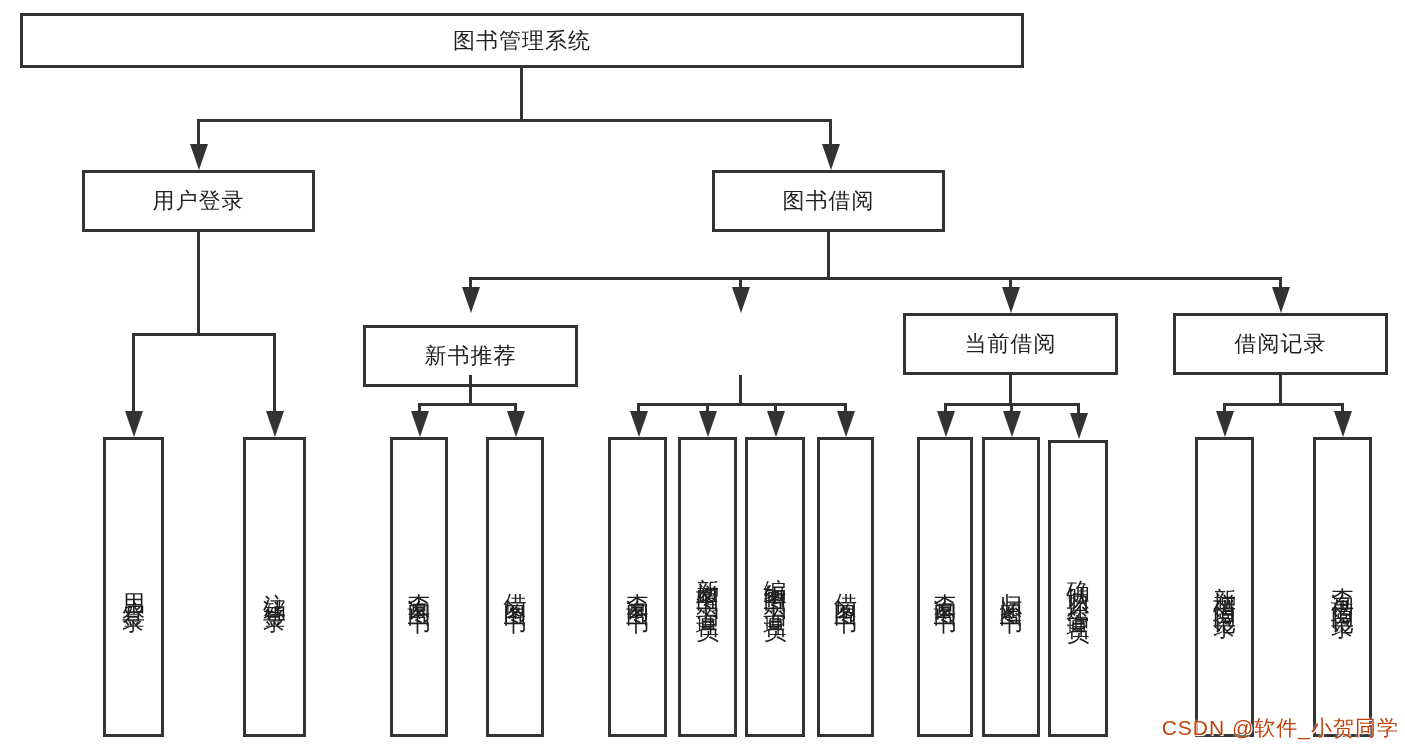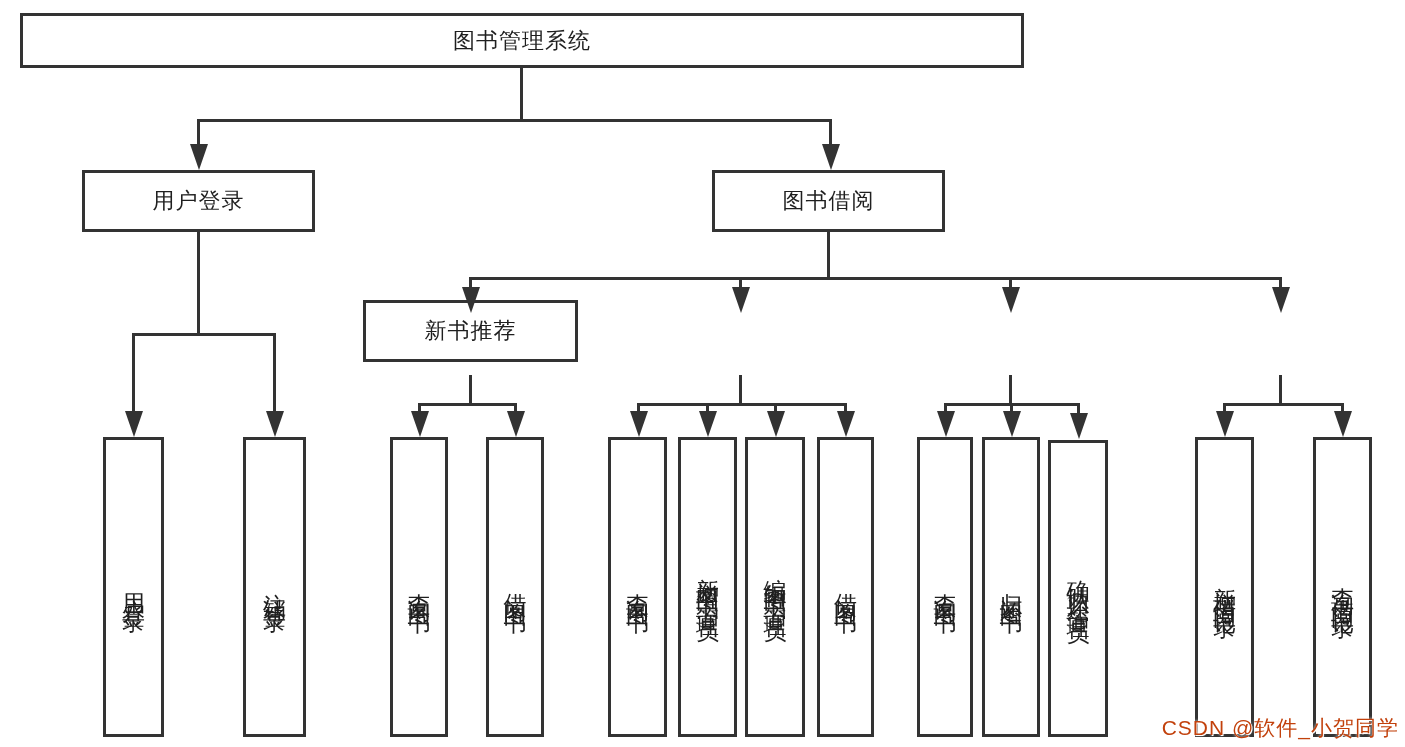--- a/index.html
+++ b/index.html
@@ -58,26 +58,32 @@
   </div>
 
   <div class="node hlabel" style="left:82px;top:170px;width:233px;height:62px;">
     <span>用户登录</span>
   </div>
 
   <div class="node hlabel" style="left:712px;top:170px;width:233px;height:62px;">
     <span>图书借阅</span>
   </div>
 
-  <div class="node hlabel" style="left:363px;top:300px;width:215px;height:62px;">
+  <div class="node hlabel" style="left:363px;top:325px;width:215px;height:62px;">
     <span>新书推荐</span>
   </div>
 
 
+  <div class="node hlabel" style="left:903px;top:313px;width:215px;height:62px;">
+    <span>当前借阅</span>
+  </div>
 
+  <div class="node hlabel" style="left:1173px;top:313px;width:215px;height:62px;">
+    <span>借阅记录</span>
+  </div>
 
   <div class="node vlabel" style="left:103px;top:437px;width:61px;height:300px;">
     <span>用户登录</span>
   </div>
 
   <div class="node vlabel" style="left:243px;top:437px;width:63px;height:300px;">
     <span>注销登录</span>
   </div>
 
   <div class="node vlabel" style="left:390px;top:437px;width:58px;height:300px;">

